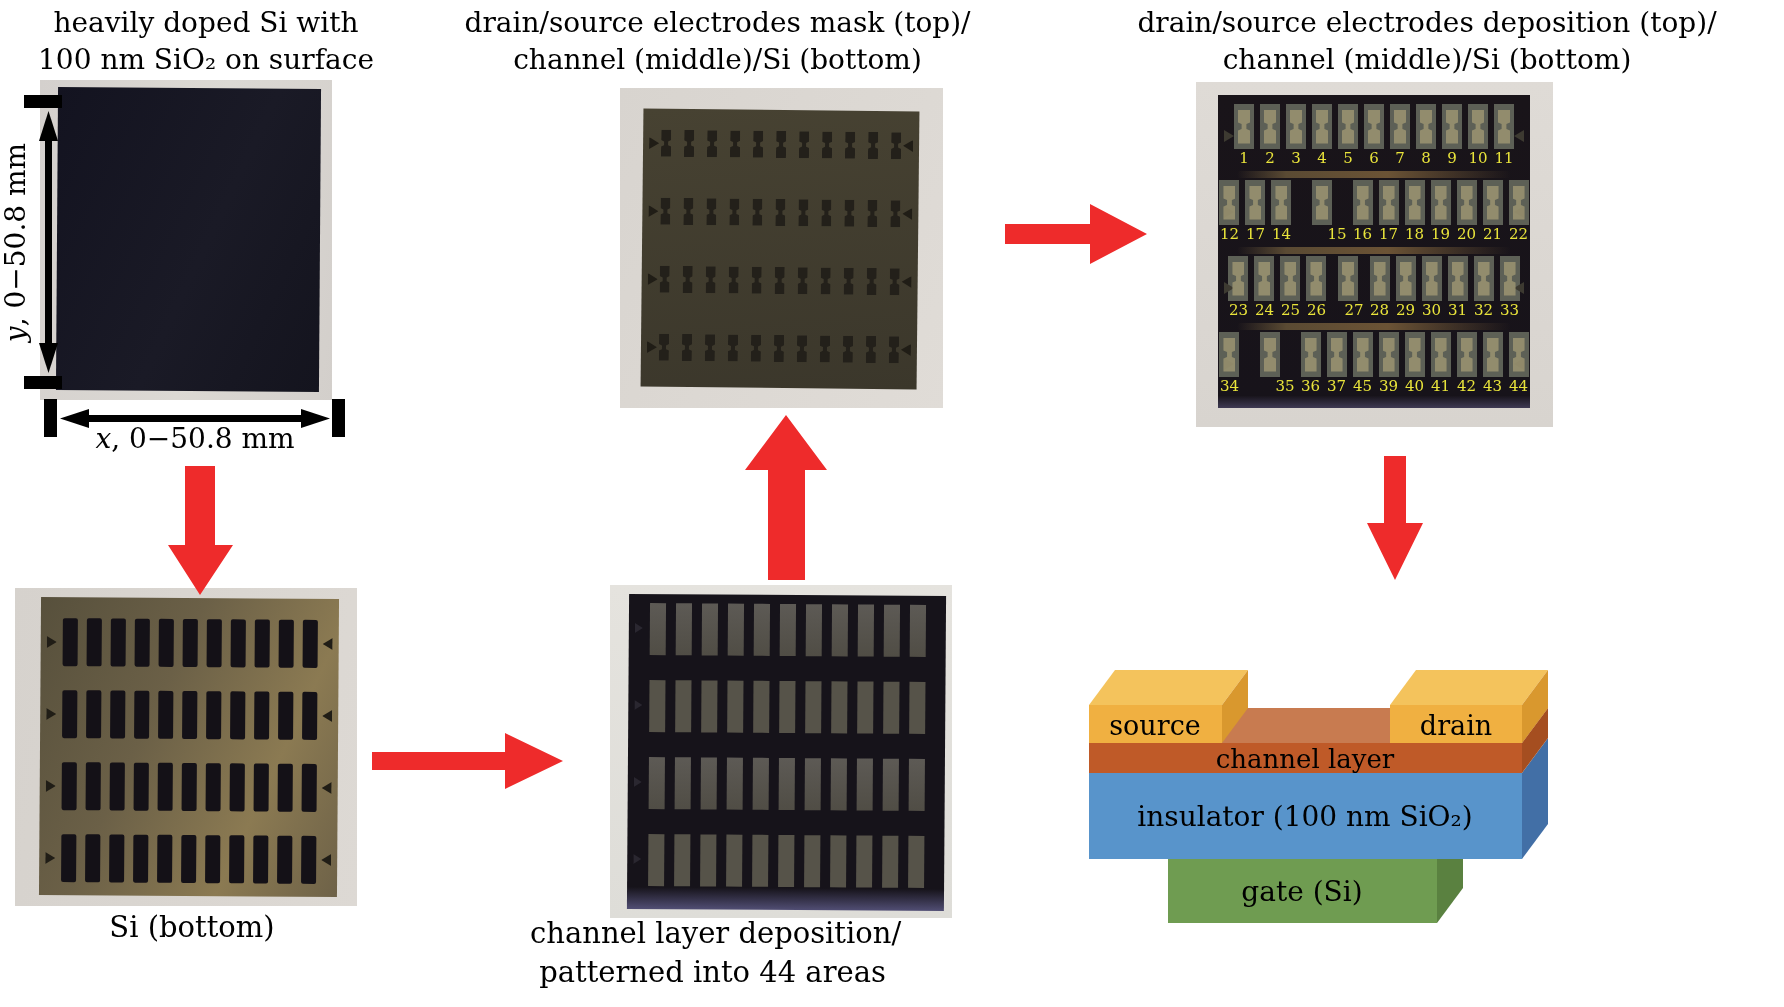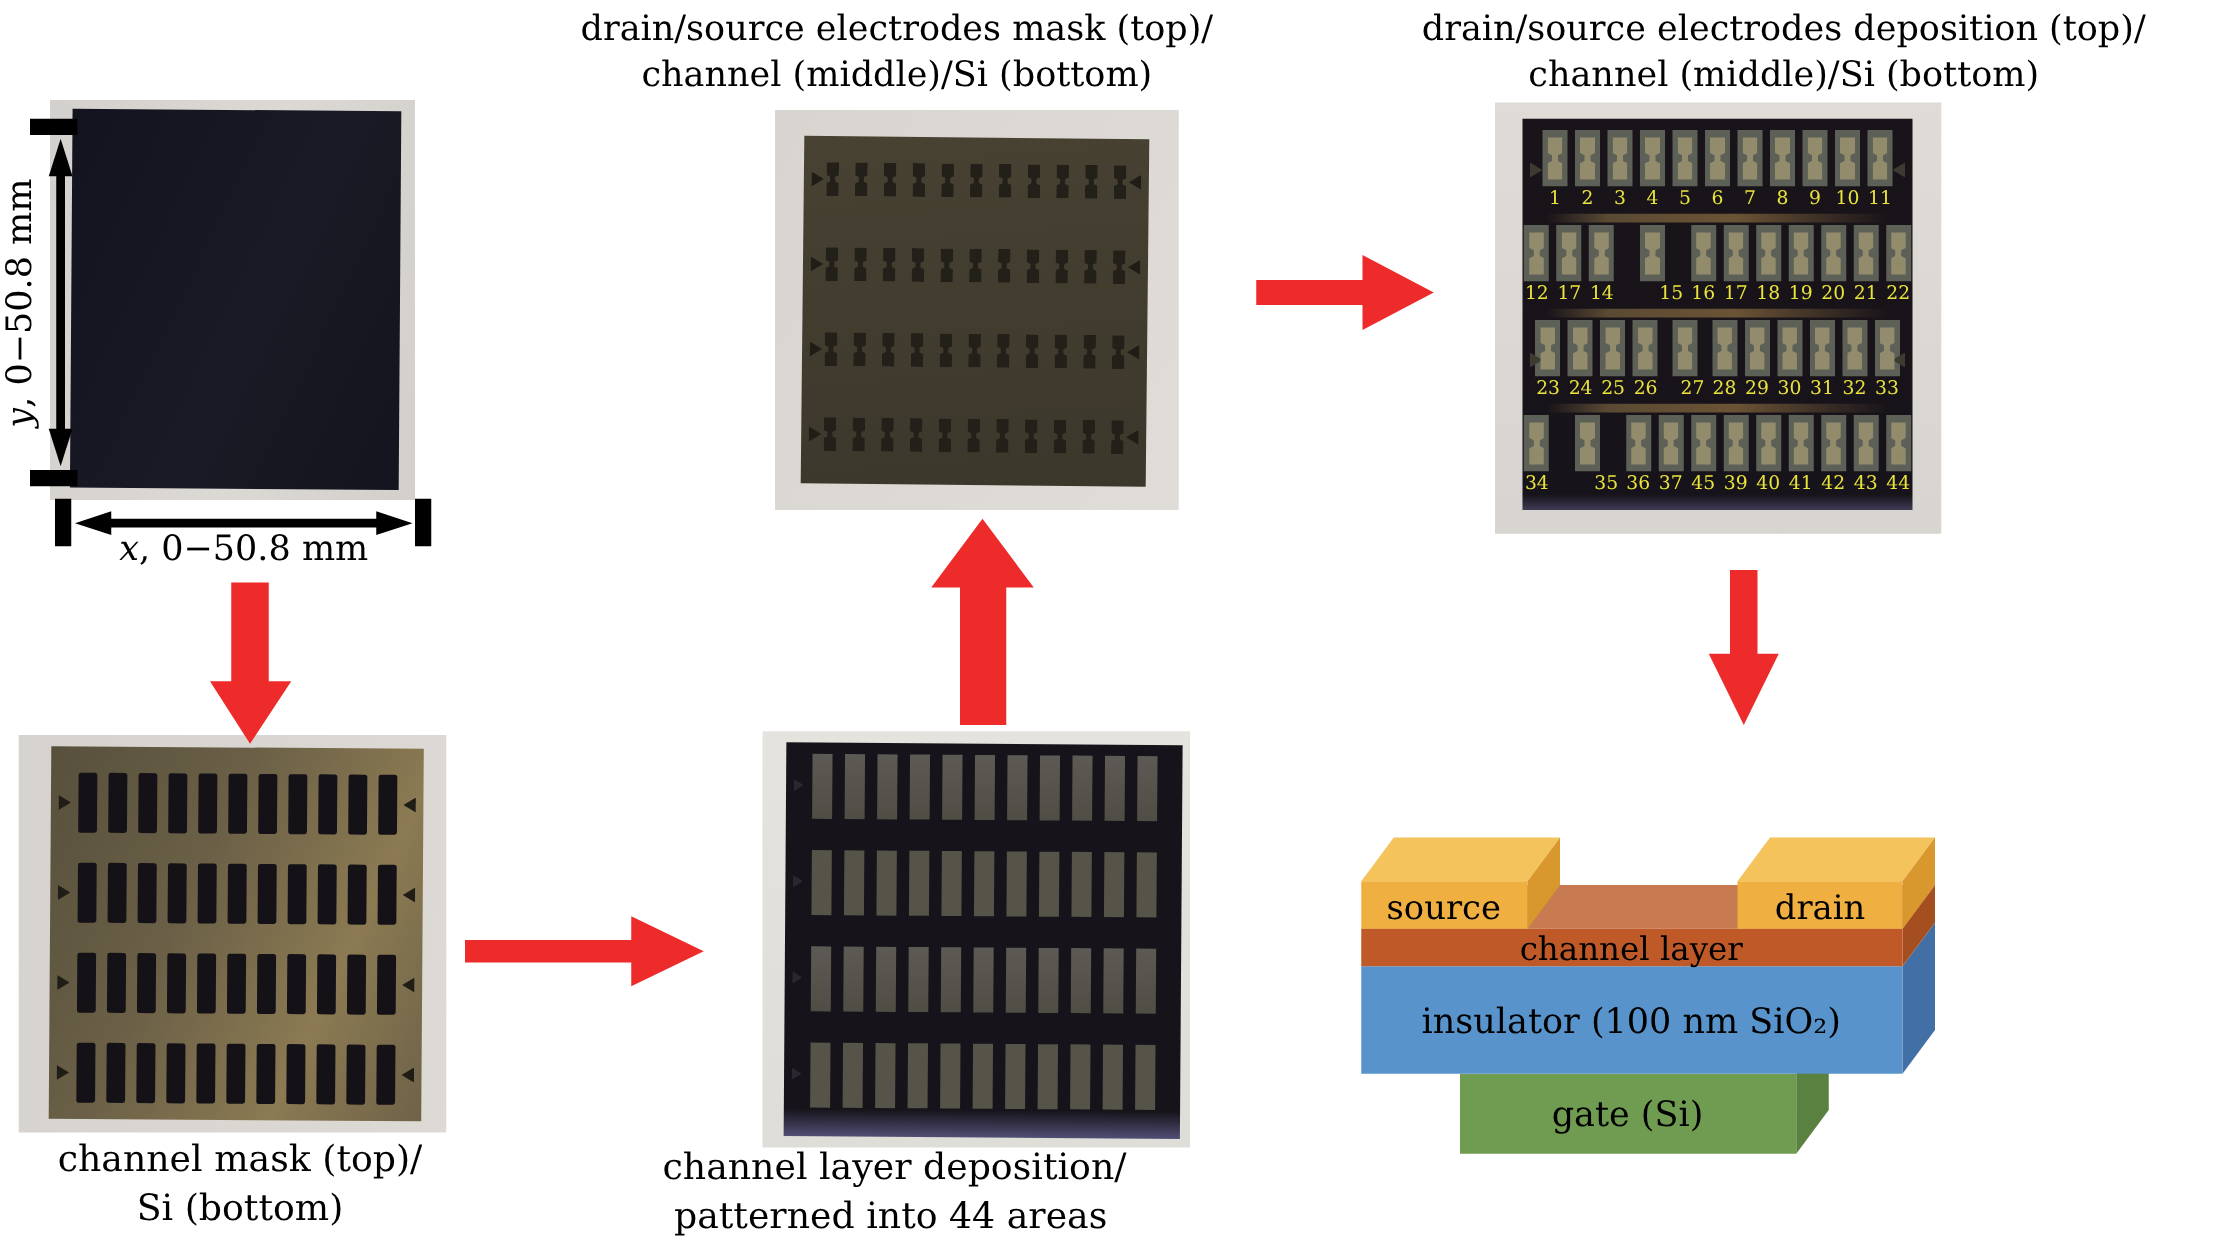--- a/index.html
+++ b/index.html
@@ -63,20 +63,22 @@
   svg.overlay{position:absolute;left:0;top:0;pointer-events:none;}
   .schematic{position:absolute;left:1060px;top:640px;}
   .schematic text{font-family:"DejaVu Serif","Liberation Serif",serif;fill:#000;}
 </style>
 </head>
 <body>
 
 <div id="page">
 
   <div class="title" style="left:0;top:4px;width:412px;">
+    <div>heavily doped Si with</div>
+    <div>100 nm SiO₂ on surface</div>
   </div>
   <div class="title" style="left:455px;top:4px;width:525px;">
     <div>drain/source electrodes mask (top)/</div>
     <div>channel (middle)/Si (bottom)</div>
   </div>
   <div class="title" style="left:1070px;top:4px;width:714px;">
     <div>drain/source electrodes deposition (top)/</div>
     <div>channel (middle)/Si (bottom)</div>
   </div>
 
@@ -160,21 +162,20 @@
               <div class="slot-b"></div>
               <div class="slot-b"></div>
               <div class="slot-b"></div>
               <div class="slot-b"></div>
             </div>
           </div>
         </div>
     </div>
   </div>
   <div class="caption" style="left:12px;top:908px;width:360px;">
-    <div>channel mask (top)/</div>
     <div>Si (bottom)</div>
   </div>
 
   <div class="photo photo-bg-3" style="left:610px;top:585px;width:342px;height:333px;">
     <div class="plate plate-black3">
       <div id="rows-gray" class="rows-gray">
           <div class="mask-row">
             <div class="tri tri-right"></div>
             <div class="slot-row">
               <div class="slot-g"></div>

